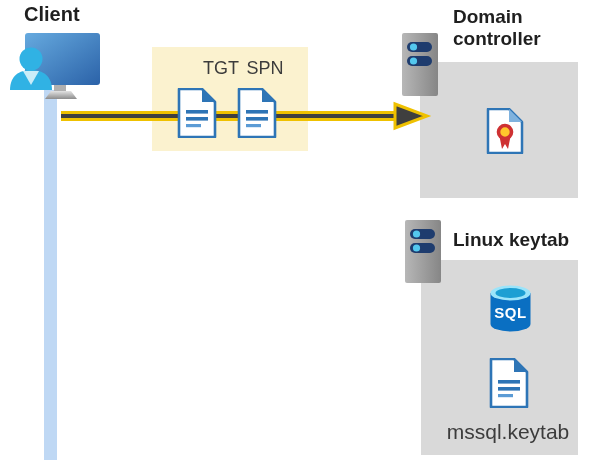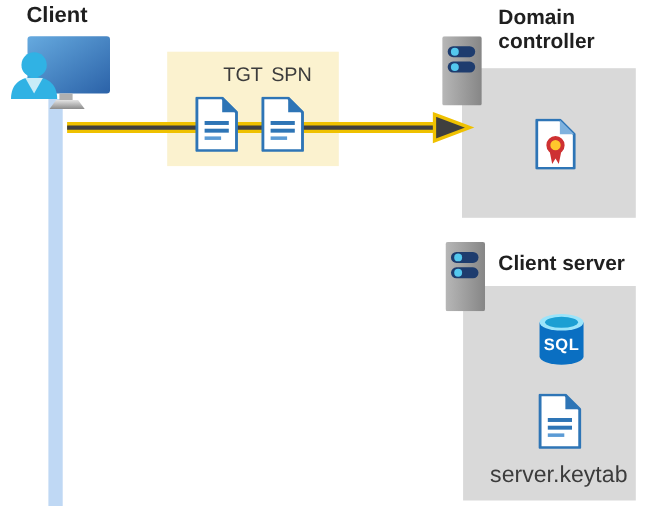--- a/index.html
+++ b/index.html
@@ -112,27 +112,27 @@
     <path d="M2 1 H23 L36 14 V45 H2 Z" fill="#ffffff" stroke="#2e75b6" stroke-width="2.5" stroke-linejoin="round"></path>
     <path d="M23 1 L23 14 L36 14 Z" fill="#7fb2de"></path>
     <path d="M13 26 L16 41 L19 36 L22 41 L25 26 Z" fill="#ce3132"></path>
     <circle cx="19" cy="24" r="6.5" fill="#ffc72c" stroke="#ce3132" stroke-width="3.6"></circle>
   </svg>
 
   <div class="abs panel linux-panel"></div>
   <svg class="abs server-icon server-linux" width="36" height="63">
       <use href="#server-sym"></use>
     </svg>
-  <div class="abs label linux-label">Client server</div>
+  <div class="abs label linux-label">Linux keytab</div>
 
   <svg class="abs sql-icon" width="43" height="47" viewBox="0 0 43 47">
     <path d="M1.5 8 V39 A20 7.5 0 0 0 41.5 39 V8 Z" fill="#0a6fc2"></path>
     <ellipse cx="21.5" cy="8" rx="20" ry="7.5" fill="#9be4fa"></ellipse>
     <ellipse cx="21.5" cy="8" rx="15" ry="5" fill="#1c9fd3"></ellipse>
     <text class="sql-text" x="21.5" y="33" text-anchor="middle">SQL</text>
   </svg>
 
   <svg class="abs doc-icon doc-keytab" width="42" height="50">
       <use href="#doc-icon"></use>
     </svg>
-  <div class="abs keytab-label">server.keytab</div>
+  <div class="abs keytab-label">mssql.keytab</div>
 
 </div>
 
 </body></html>

